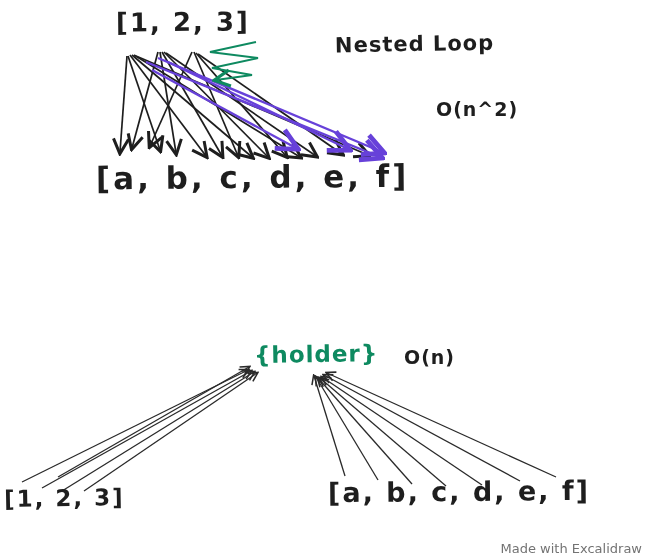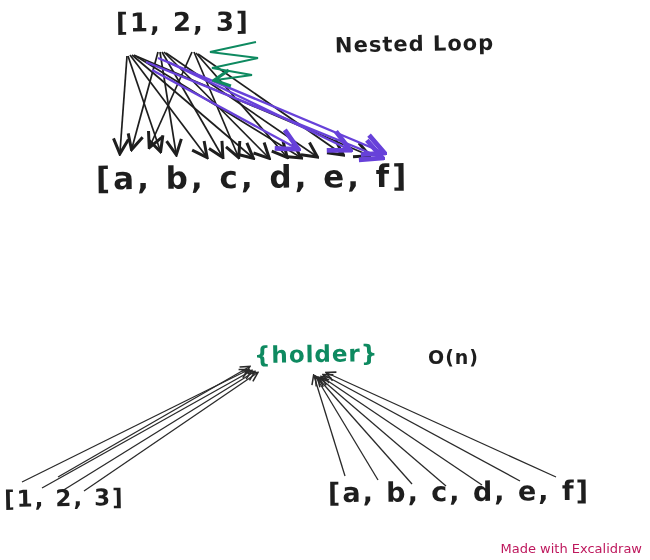--- a/index.html
+++ b/index.html
@@ -10,24 +10,24 @@
   }
   .canvas{position:absolute;inset:0;text-align:right;}
   svg.arrows{position:absolute;left:0;top:0;}
   .txt{position:absolute;color:#1e1e1e;white-space:nowrap;line-height:1.1;}
   .hand{font-family:"DejaVu Sans", sans-serif;font-weight:700;}
   .top-src{left:116px;top:8px;font-size:26px;letter-spacing:2px;transform:rotate(-0.5deg);}
   .nested-title{left:335px;top:33px;font-size:21px;font-weight:700;letter-spacing:1px;transform:rotate(-1deg);}
   .big-o-n2{left:436px;top:99px;font-size:19px;font-weight:700;letter-spacing:1px;}
   .top-target{left:96px;top:160px;font-size:31px;letter-spacing:3px;transform:rotate(-0.5deg);}
   .holder{left:254px;top:342px;font-size:23px;color:#0e8a60;letter-spacing:1px;transform:rotate(-1deg);}
-  .big-o-n{left:404px;top:347px;font-size:19px;font-weight:700;letter-spacing:1px;margin-left:24px;}
+  .big-o-n{left:404px;top:347px;font-size:19px;font-weight:700;letter-spacing:1px;}
   .bot-left{left:4px;top:486px;font-size:23px;letter-spacing:2px;transform:rotate(-1deg);}
   .bot-right{left:328px;top:477px;font-size:27px;letter-spacing:2px;transform:rotate(-0.5deg);}
-  .watermark{right:8px;bottom:4px;left:auto;font-size:13px;color:#be185d;font-weight:400;}
+  .watermark{right:8px;bottom:4px;left:auto;font-size:13px;color:#737373;font-weight:400;}
 </style>
 </head>
 <body>
 
 <div class="canvas">
 
   <svg class="arrows" width="650" height="560" viewBox="0 0 650 560">
     <defs>
       <marker id="ah-black" viewBox="0 0 10 10" refX="8" refY="5" markerWidth="11" markerHeight="11" orient="auto-start-reverse">
         <path d="M1,1 L9,5 L1,9" fill="none" stroke="#1e1e1e" stroke-width="1.6"></path>
@@ -86,20 +86,21 @@
       <line x1="482" y1="485" x2="322" y2="377" marker-end="url(#ah-thin)"></line>
       <line x1="520" y1="481" x2="324" y2="375" marker-end="url(#ah-thin)"></line>
       <line x1="556" y1="477" x2="327" y2="373" marker-end="url(#ah-thin)"></line>
     </g>
   </svg>
 
   <div class="txt hand top-src">[1, 2, 3]</div>
 
   <div class="txt nested-title">Nested Loop</div>
 
+  <div class="txt big-o-n2">O(n^2)</div>
 
   <div class="txt hand top-target">[a, b, c, d, e, f]</div>
 
   <div class="txt hand holder">{holder}</div>
 
   <div class="txt big-o-n">O(n)</div>
 
   <div class="txt hand bot-left">[1, 2, 3]</div>
 
   <div class="txt hand bot-right">[a, b, c, d, e, f]</div>

